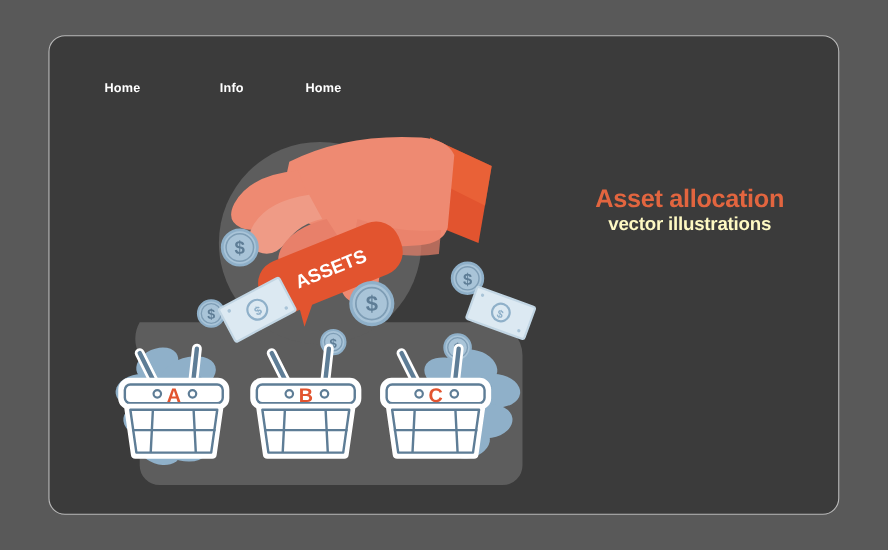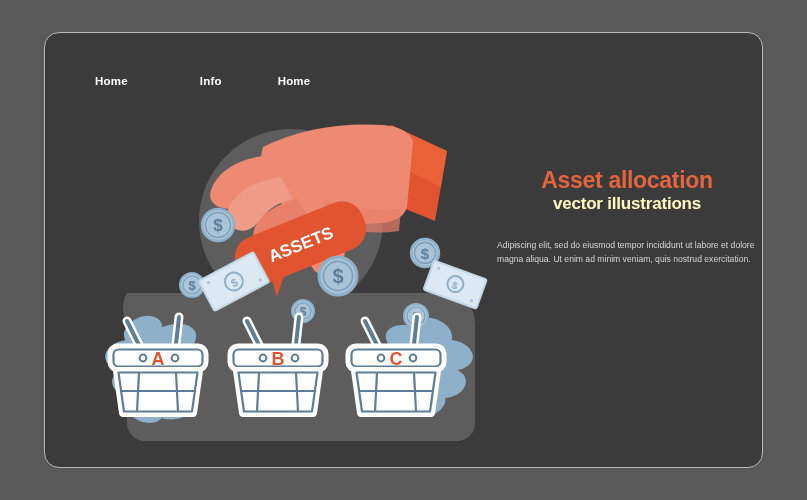--- a/index.html
+++ b/index.html
@@ -281,17 +281,16 @@
           <path d="M283 288 h76 M302 269.5 L300 308.5 M339 269.5 L341 308.5" stroke="#5e7d96" stroke-width="2.2" fill="none"></path>
           <text x="321" y="262" fill="#e2542f" font-family="Liberation Sans, sans-serif" font-size="18" font-weight="bold" text-anchor="middle">C</text>
         </g>
 
       </svg>
     </div>
 
     <div id="right">
       <div id="h1">Asset allocation</div>
       <div id="h2">vector illustrations</div>
-      <p class="para" id="p1">Adipiscing elit, sed do eiusmod tempor incididunt ut labore et dolore magna aliqua. Ut enim ad minim veniam, quis nostrud exercitation.</p>
     </div>
 
   </div>
 </div>
 
 </body></html>

